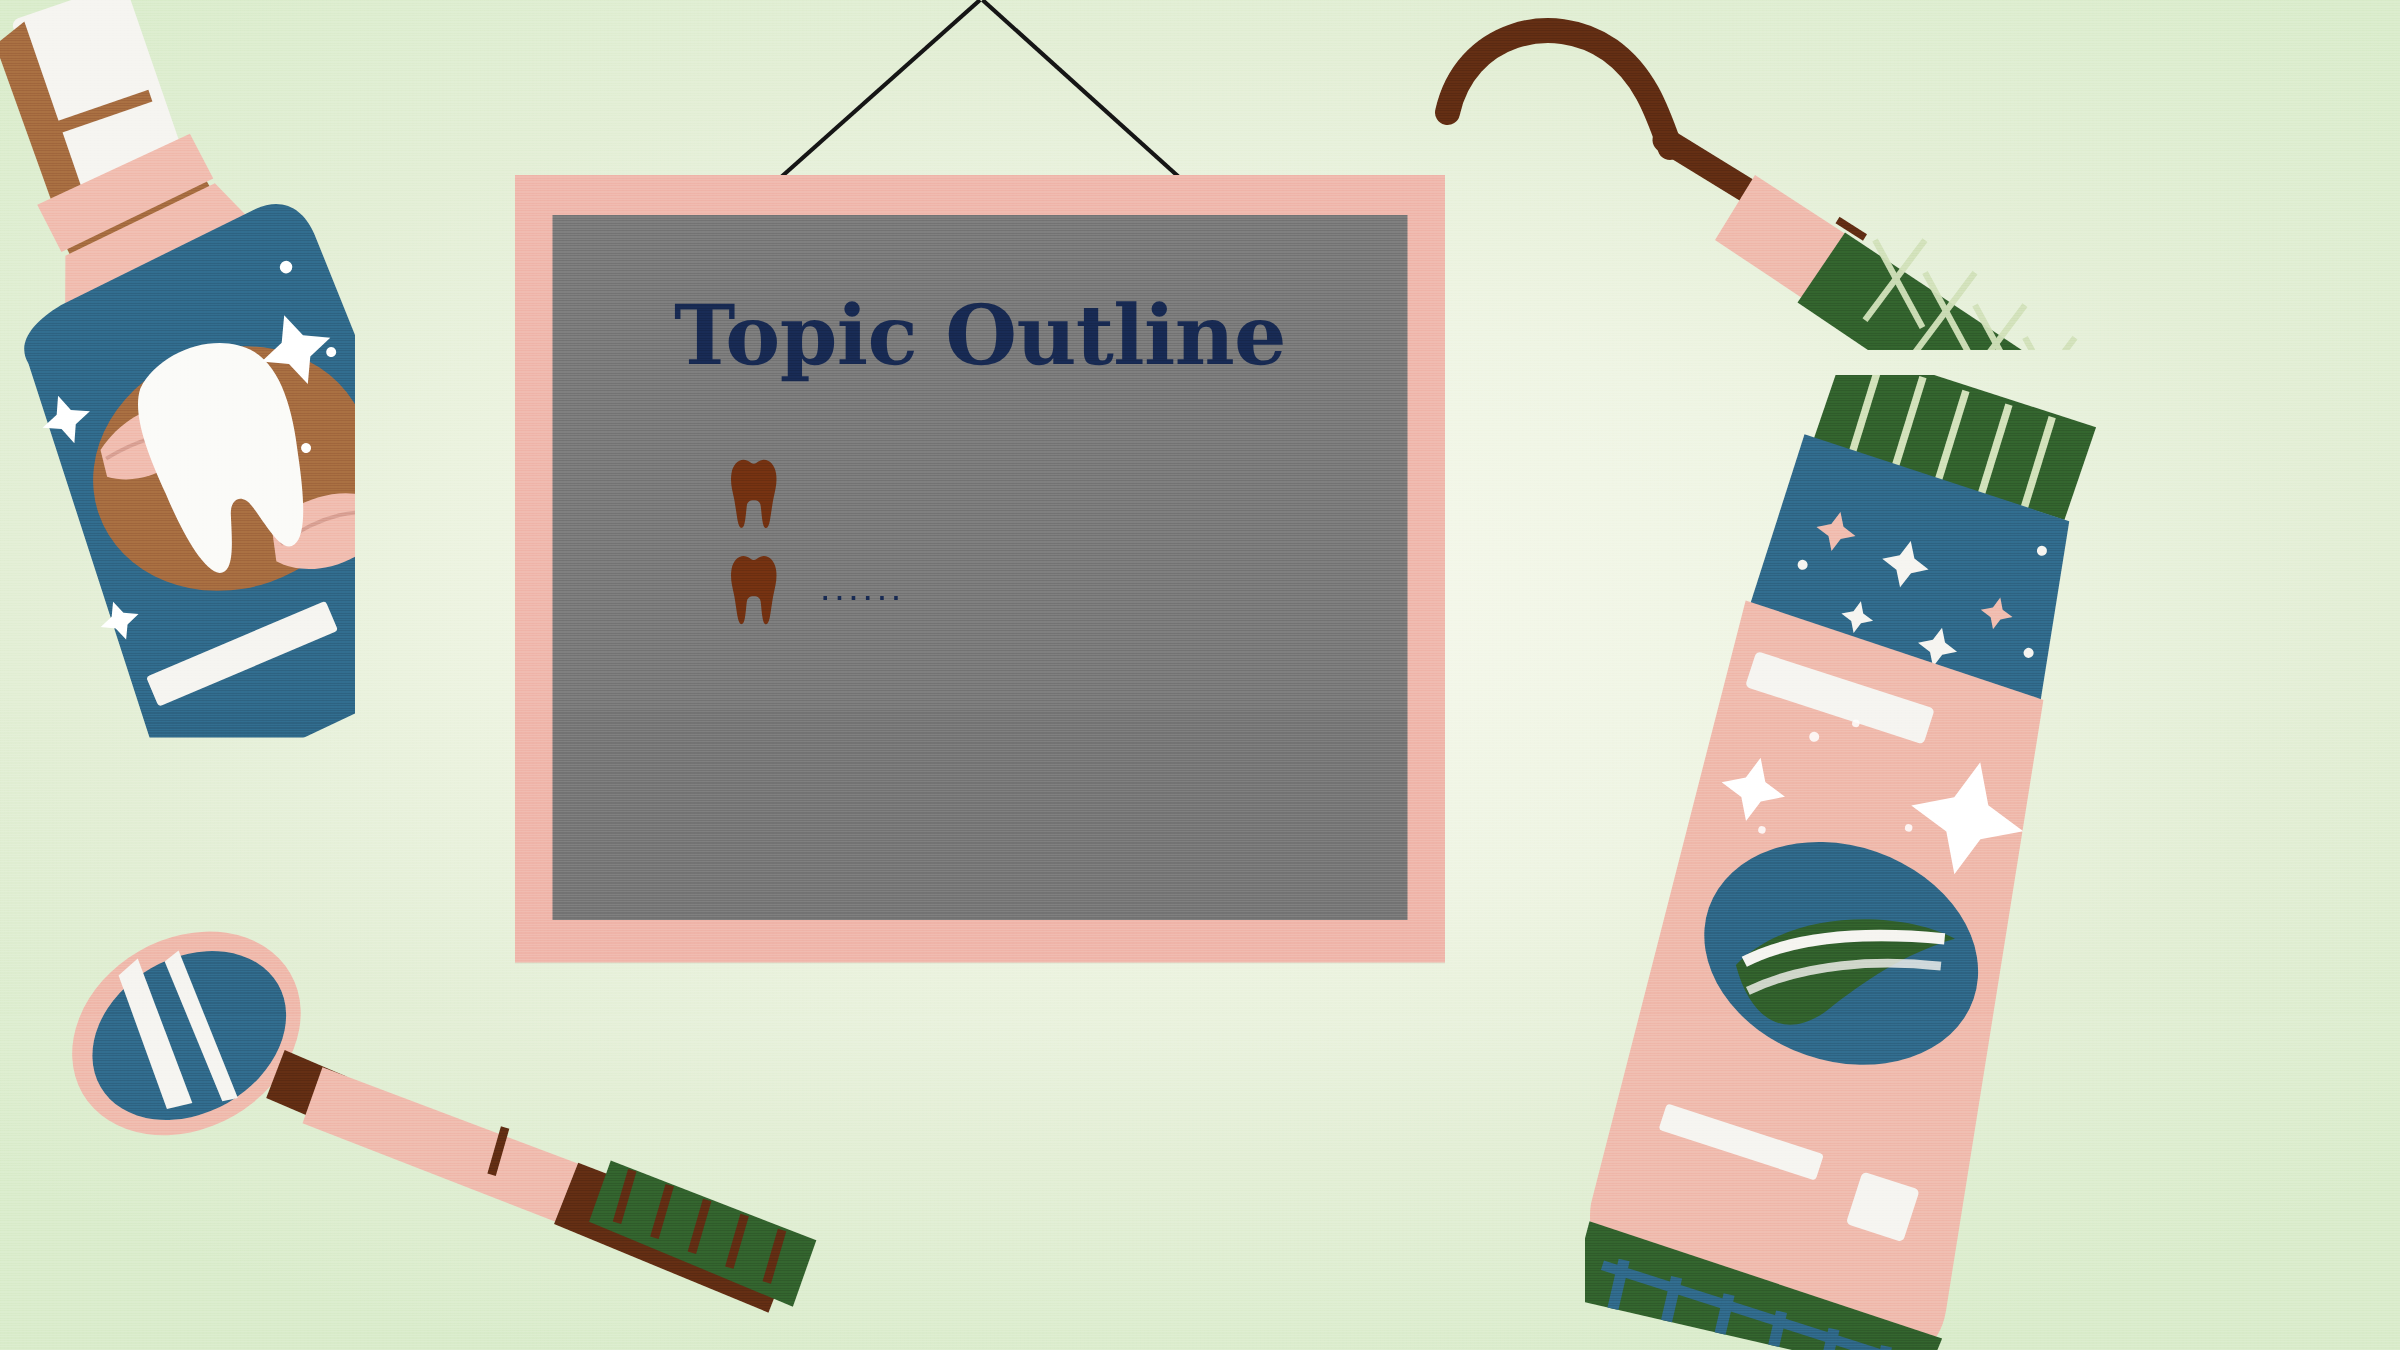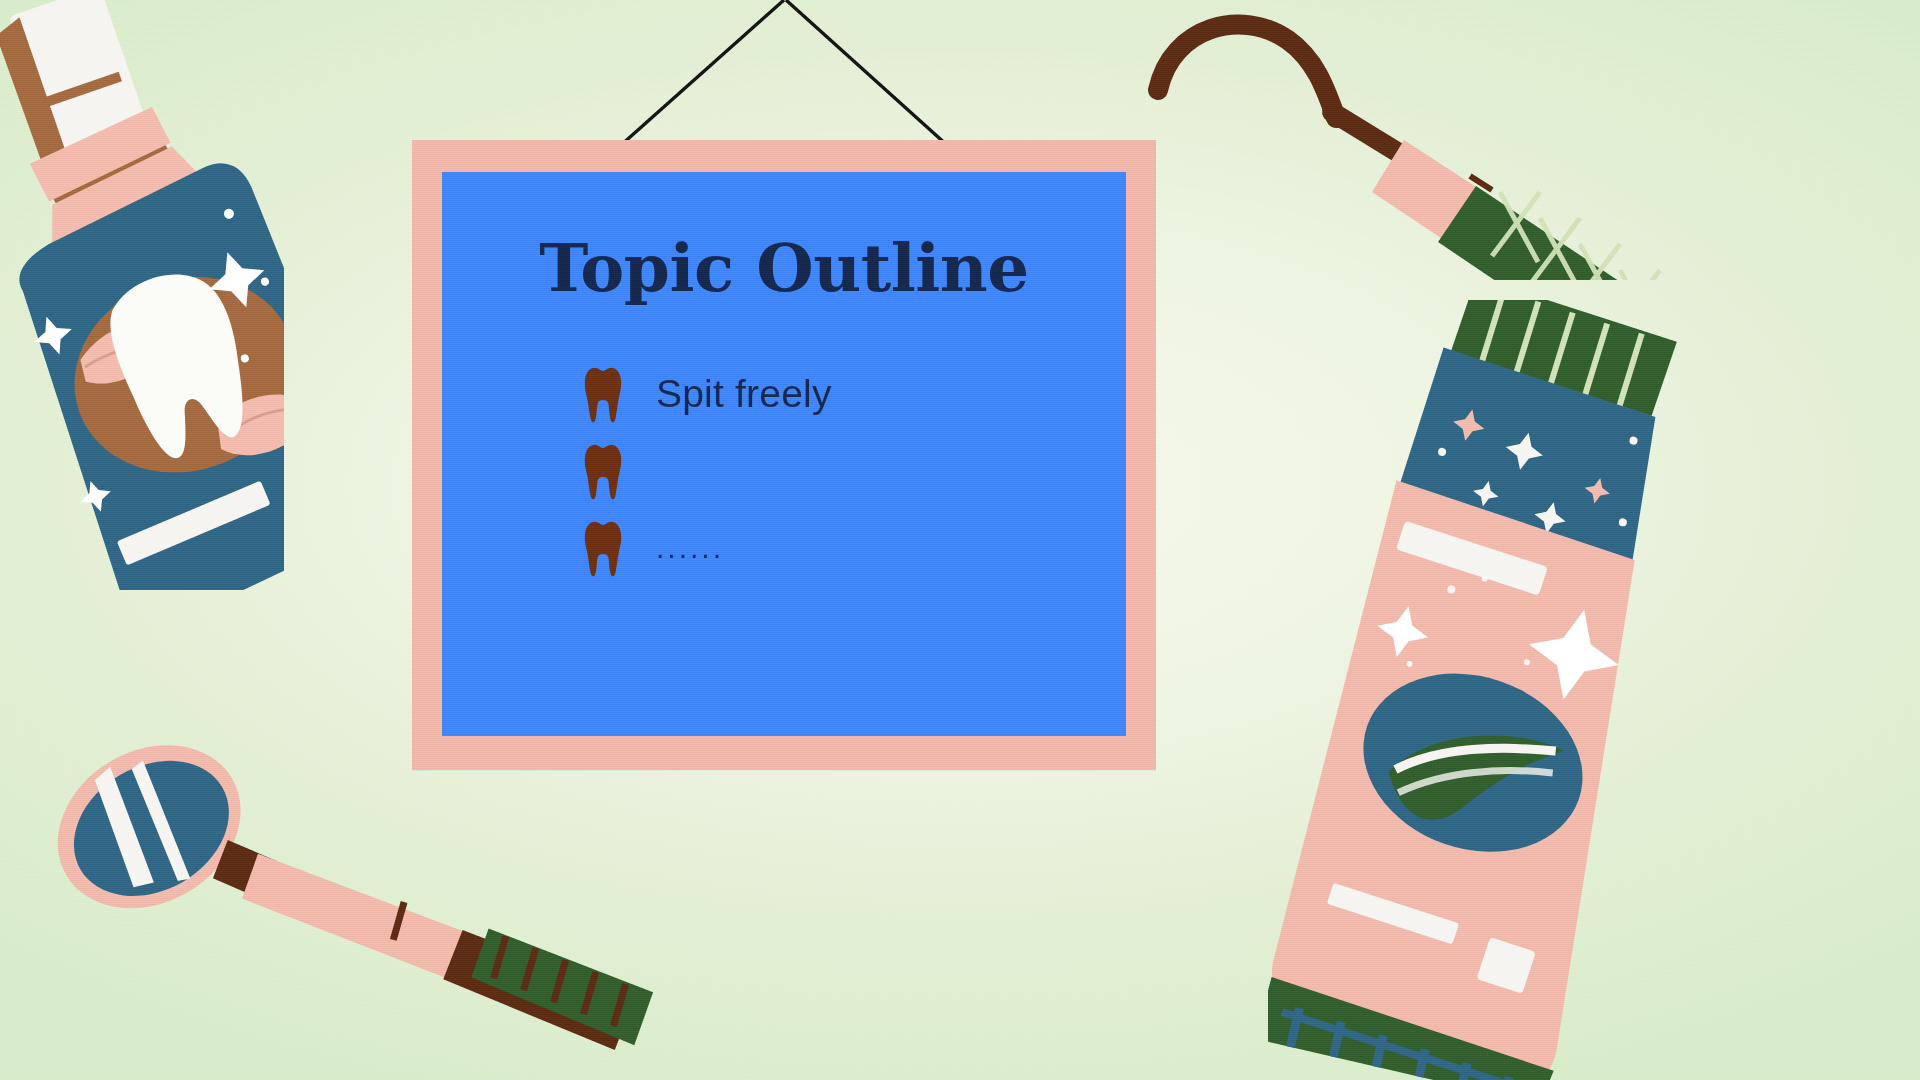--- a/index.html
+++ b/index.html
@@ -27,21 +27,21 @@
   .strings{position:absolute;left:0;top:0;width:1920px;height:1080px;pointer-events:none;}
 
   
   #frame{
     position:absolute;left:412px;top:140px;width:744px;height:630px;
     background:#efb4a8;
     box-shadow:0 1px 0 rgba(0,0,0,.04);
   }
   #frame-inner{
     position:absolute;left:30px;top:32px;right:30px;bottom:34px;
-    background:#3b82f6;
+    background:#737373;
   }
   #card-content{
     position:absolute;left:0;top:0;right:0;bottom:0;
     padding:62px 44px 0 44px;box-sizing:border-box;
   }
   #page-title{
     margin:0;text-align:center;
     font-family:"DejaVu Serif", serif;
     font-weight:700;
     font-size:66px;
@@ -242,31 +242,20 @@
   </svg>
 
   <div id="frame">
     <div id="frame-inner">
       <div id="card-content">
 
         <h1 id="page-title">Topic Outline</h1>
 
         <ul id="outline-list">
 
-          <li>
-            <svg class="tooth-bullet" viewBox="0 0 42 58">
-              <path d="M3.2 13.5C4.6 5.2 10.4 1.2 15.6 3.4c2.6 1.1 3.9 2.6 5.4 2.6s2.8-1.5 5.4-2.6
-                       c5.2-2.2 11 1.8 12.4 10.1 1.2 7.2-.6 13.8-1.9 19.6-1.1 4.9-2.2 14.5-3.1 18.9
-                       -.7 3.4-1.5 5.2-2.9 5.3-1.6.1-2.3-1.9-2.9-5.4-.7-3.9-1.1-10.1-1.5-12.6
-                       -.4-2.6-1.9-4.2-5.5-4.2s-5.1 1.6-5.5 4.2c-.4 2.5-.8 8.7-1.5 12.6
-                       -.6 3.5-1.3 5.5-2.9 5.4-1.4-.1-2.2-1.9-2.9-5.3-.9-4.4-2-14-3.1-18.9
-                       C3.8 27.3 2 20.7 3.2 13.5Z" fill="#6b2e10"></path>
-            </svg>
-            <span class="item-label">Spit freely</span>
-          </li>
 
 
           <li>
             <svg class="tooth-bullet" viewBox="0 0 42 58">
               <path d="M3.2 13.5C4.6 5.2 10.4 1.2 15.6 3.4c2.6 1.1 3.9 2.6 5.4 2.6s2.8-1.5 5.4-2.6
                        c5.2-2.2 11 1.8 12.4 10.1 1.2 7.2-.6 13.8-1.9 19.6-1.1 4.9-2.2 14.5-3.1 18.9
                        -.7 3.4-1.5 5.2-2.9 5.3-1.6.1-2.3-1.9-2.9-5.4-.7-3.9-1.1-10.1-1.5-12.6
                        -.4-2.6-1.9-4.2-5.5-4.2s-5.1 1.6-5.5 4.2c-.4 2.5-.8 8.7-1.5 12.6
                        -.6 3.5-1.3 5.5-2.9 5.4-1.4-.1-2.2-1.9-2.9-5.3-.9-4.4-2-14-3.1-18.9
                        C3.8 27.3 2 20.7 3.2 13.5Z" fill="#6b2e10"></path>

